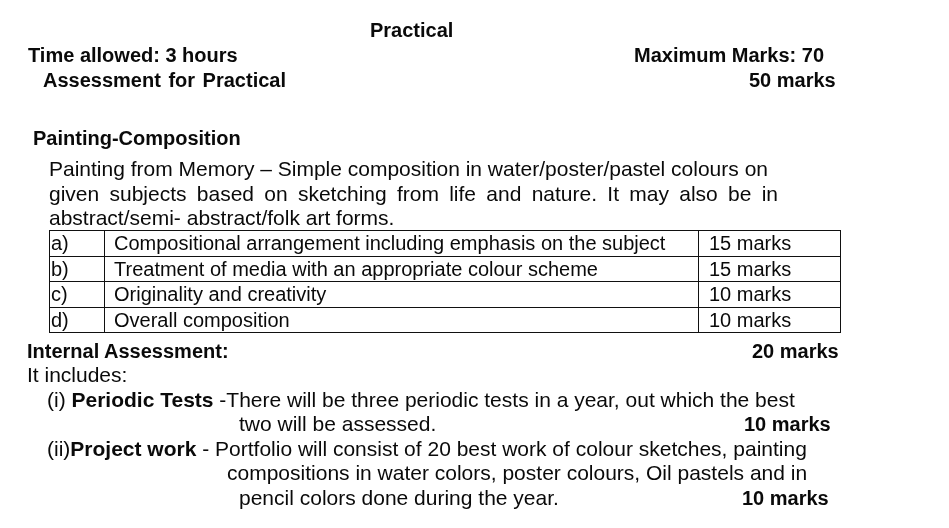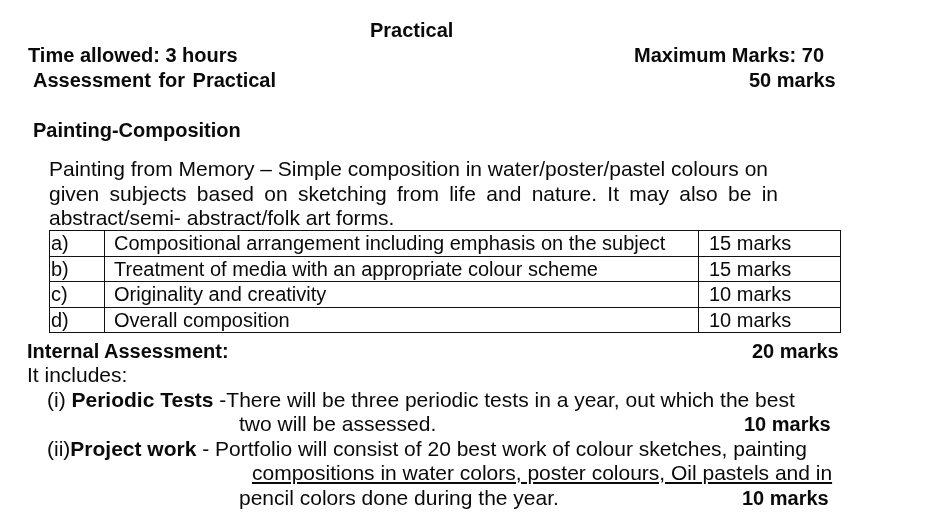--- a/index.html
+++ b/index.html
@@ -20,24 +20,24 @@
 </head>
 <body>
 
 <div>
 
   <div class="abs b h20" style="left:370px; top:18px;">Practical</div>
 
   <div class="abs b h20" style="left:28px; top:43px;">Time allowed: 3 hours</div>
   <div class="abs b h20" style="left:634px; top:43px;">Maximum Marks: 70</div>
 
-  <div class="abs b h20" style="left:33px; top:68px; word-spacing:2px;">Assessment for Practical</div>
+  <div class="abs b h20" style="left:43px; top:68px; word-spacing:2px;">Assessment for Practical</div>
   <div class="abs b h20" style="left:749px; top:68px;">50 marks</div>
 
-  <div class="abs b h20" style="left:33px; top:118px;">Painting-Composition</div>
+  <div class="abs b h20" style="left:33px; top:126px;">Painting-Composition</div>
 
   <div class="abs t20" style="left:49px; top:156px;">Painting from Memory – Simple composition in water/poster/pastel colours on</div>
   <div class="abs t20 justify" style="left:49px; top:181px; width:729px;">given subjects based on sketching from life and nature. It may also be in</div>
   <div class="abs t20" style="left:49px; top:205px;">abstract/semi- abstract/folk art forms.</div>
 
   <table class="rubric">
     <tbody>
         <tr>
       <td class="c1">a)</td>
       <td class="c2">Compositional arrangement including emphasis on the subject</td>
@@ -69,17 +69,17 @@
   <div class="abs t20" style="left:47px; top:387px;">
     <span>(i)</span>
     <span class="b">Periodic Tests</span><span> -</span><span>There will be three periodic tests in a year, out which the best</span>
   </div>
   <div class="abs t20" style="left:239px; top:411px;">two will be assessed.</div>
   <div class="abs b h20" style="left:744px; top:412px;">10 marks</div>
 
   <div class="abs t20" style="left:47px; top:436px;">
     <span>(ii)</span><span class="b">Project work</span><span style="white-space:pre;"> - </span><span>Portfolio will consist of 20 best work of colour sketches, painting</span>
   </div>
-  <div class="abs t20" style="left:252px; top:460px;text-decoration:underline;">compositions in water colors, poster colours, Oil pastels and in</div>
+  <div class="abs t20" style="left:227px; top:460px;">compositions in water colors, poster colours, Oil pastels and in</div>
   <div class="abs t20" style="left:239px; top:485px;">pencil colors done during the year.</div>
   <div class="abs b h20" style="left:742px; top:486px;">10 marks</div>
 
 </div>
 
 </body></html>

